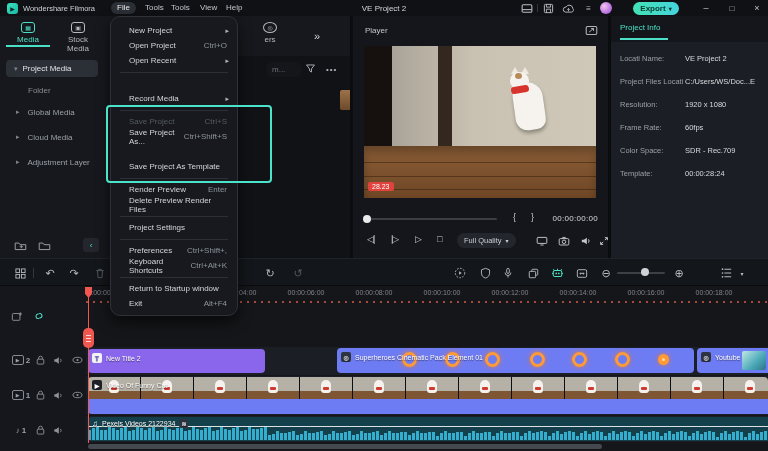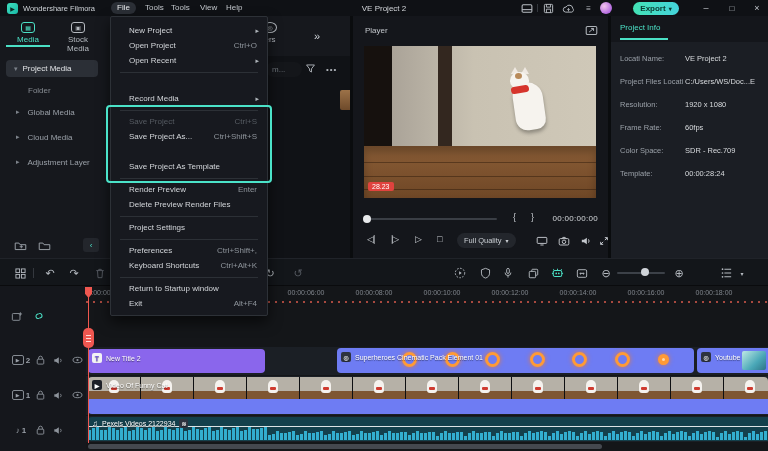--- a/index.html
+++ b/index.html
@@ -96,21 +96,21 @@
 .ring-solid{width:11px;height:11px;border-width:4px;top:6px;background:#ffd9a8}
 .wave{position:absolute;left:0;bottom:1px;height:16px;display:flex;align-items:flex-end}
 .wave i{flex:none;width:3px;margin-right:1px;background:#35b4d6;opacity:.95}
 .env-line{position:absolute;left:0;top:9px;width:100%;height:1px;background:rgba(255,255,255,.85)}
 .playhead-line{position:absolute;left:88px;top:287px;width:1px;height:156px;background:#ef5750;z-index:20}
 .playhead-head{position:absolute;left:85px;top:287px;width:7px;height:11px;background:#ef5750;clip-path:polygon(0 0,100% 0,100% 62%,50% 100%,0 62%);z-index:21}
 .playhead-tag{position:absolute;left:83px;top:328px;width:11px;height:20px;background:#ef5750;border-radius:5px;z-index:21;display:flex;flex-direction:column;align-items:center;justify-content:center;gap:2px}
 .playhead-tag b{width:5px;height:1px;background:#ffd9d6}
 .h-scrollbar{position:absolute;left:88px;top:158px;width:514px;height:5px;background:#44484f;border-radius:3px}
 
-.file-menu{position:absolute;left:110px;top:16px;width:158px;height:300px;background:#17191f;border:1px solid #2d3137;border-radius:2px;box-shadow:0 6px 14px rgba(0,0,0,.6);z-index:50}
+.file-menu{position:absolute;left:110px;top:16px;width:128px;height:300px;background:#17191f;border:1px solid #2d3137;border-radius:10px;box-shadow:0 6px 14px rgba(0,0,0,.6);z-index:50}
 .mi{position:absolute;left:1px;right:1px;height:15px;display:flex;align-items:center;padding:0 9px 0 17px;font-size:8px;color:#d3d6da}
 .mi .sc{margin-left:auto;color:#8f959c}
 .mi .ar{position:absolute;right:7px;font-size:7px;color:#aeb4ba}
 .mi.dim,.mi.dim .sc{color:#565b62}
 .msep{position:absolute;left:9px;right:9px;height:1px;background:#2c3036}
 .hl-box{position:absolute;left:106px;top:105px;width:166px;height:78px;border:2px solid #4be3c9;border-radius:4px;z-index:60;pointer-events:none}
 </style>
 </head>
 <body>
 

